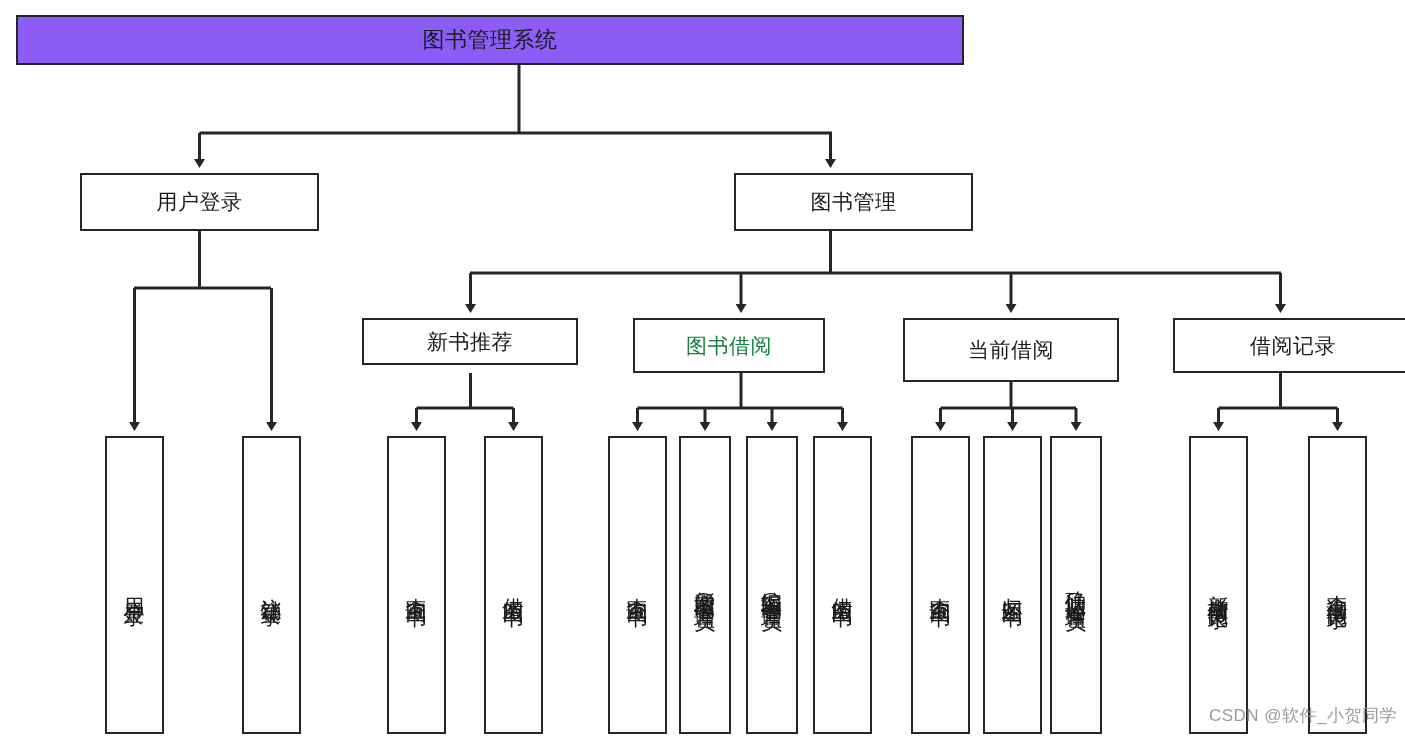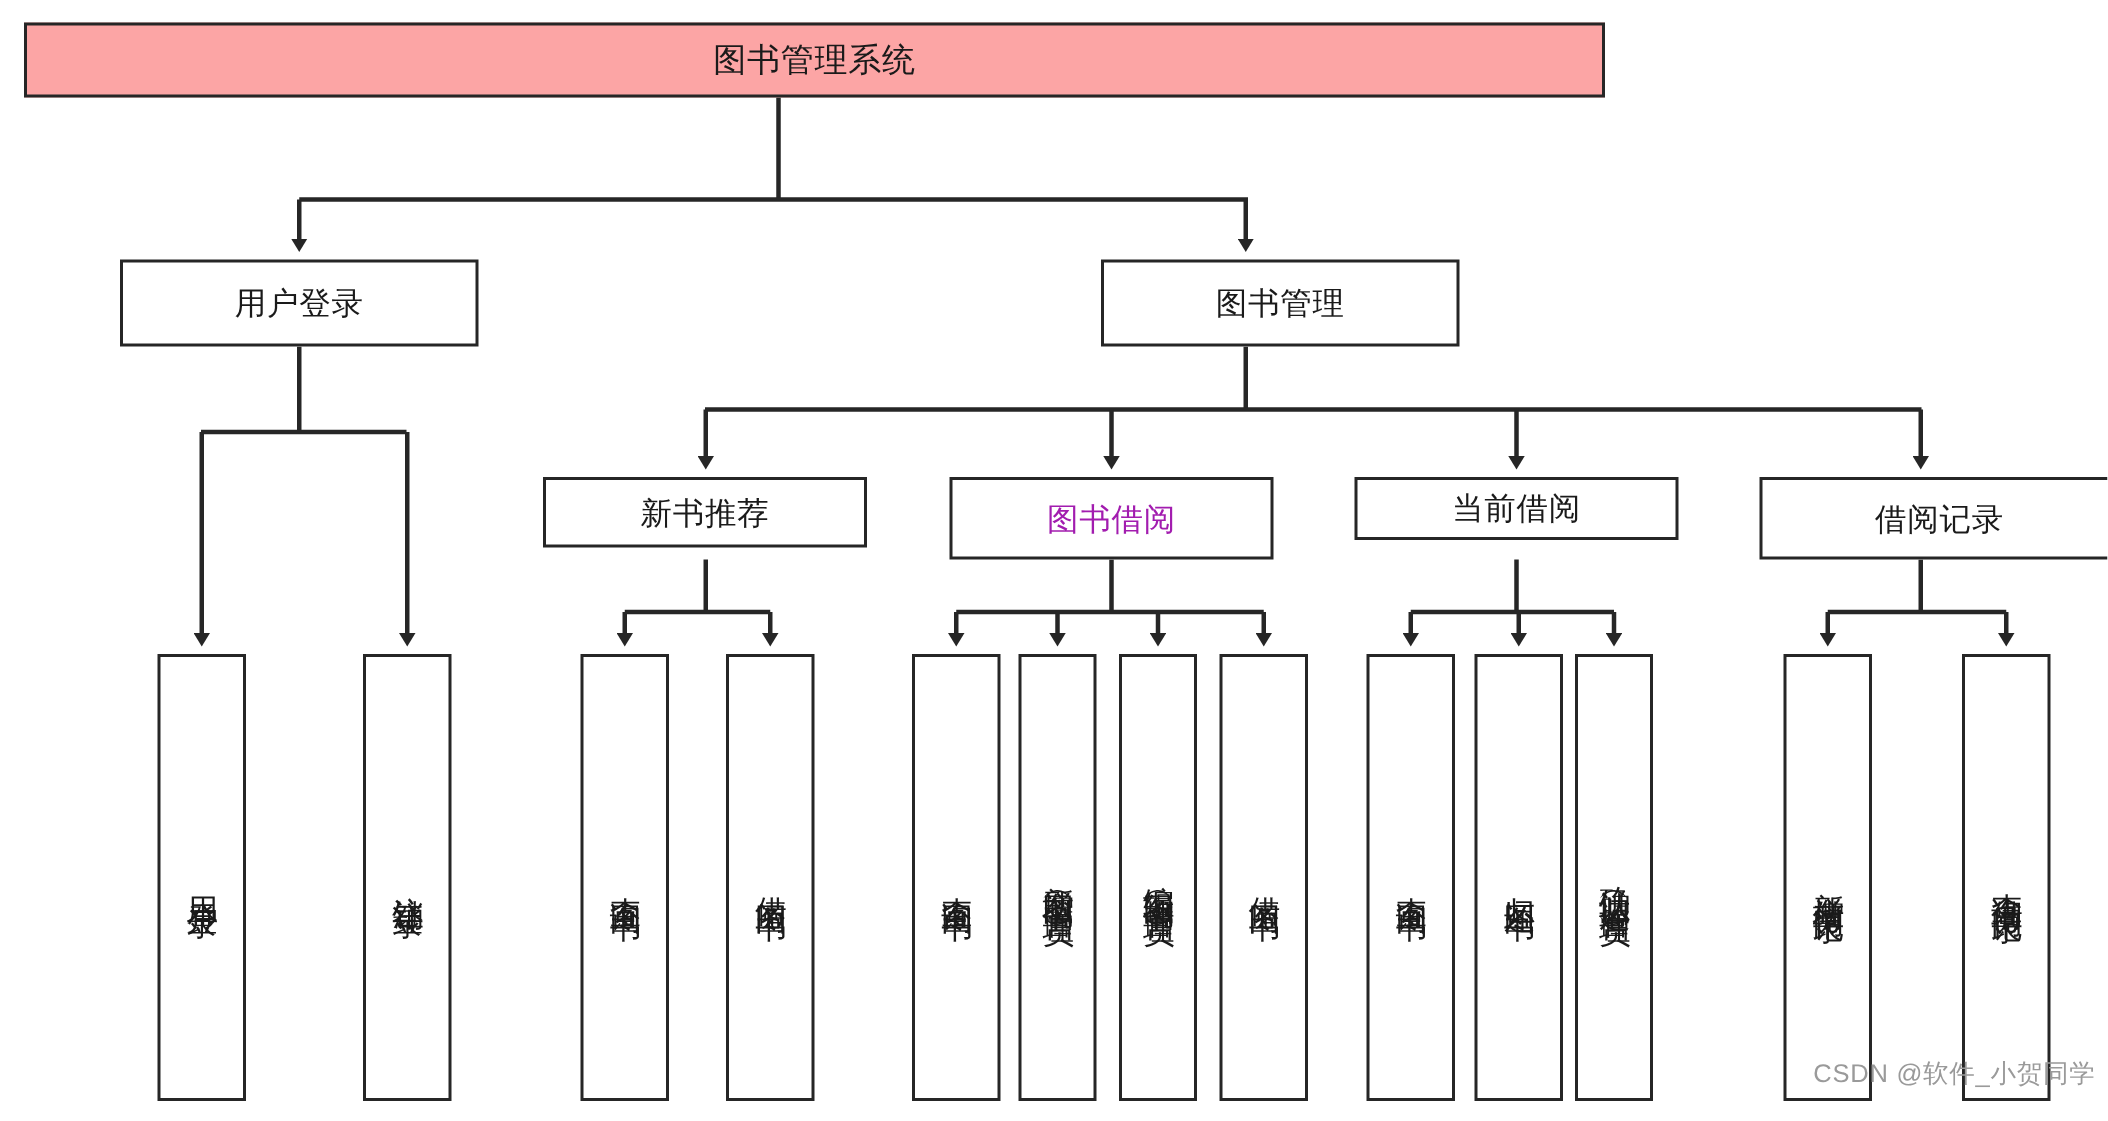--- a/index.html
+++ b/index.html
@@ -113,38 +113,38 @@
       <path d="M1012.5,408 L1012.5,423" marker-end="url(#arrow)"></path>
       <path d="M1076,408 L1076,423" marker-end="url(#arrow)"></path>
 
       <path d="M1280.5,373 L1280.5,408"></path>
       <path d="M1218.5,408 L1337.5,408"></path>
       <path d="M1218.5,408 L1218.5,423" marker-end="url(#arrow)"></path>
       <path d="M1337.5,408 L1337.5,423" marker-end="url(#arrow)"></path>
     </g>
   </svg>
 
-  <div class="node horiz root" style="left: 16px; top: 15px; width: 1054px; height: 50px; border-color: rgb(38, 38, 38); background: #fca5a5; color: rgb(26, 26, 26);">
+  <div class="node horiz root" style="left: 16px; top: 15px; width: 948px; height: 50px; border-color: rgb(38, 38, 38); background: #8b5cf6; color: rgb(26, 26, 26);">
     <span>图书管理系统</span>
   </div>
 
   <div class="node horiz" style="left: 80px; top: 173px; width: 239px; height: 58px; border-color: rgb(38, 38, 38); background: rgb(255, 255, 255); color: rgb(26, 26, 26);">
     <span>用户登录</span>
   </div>
   <div class="node horiz" style="left: 711px; top: 173px; width: 239px; height: 58px; border-color: rgb(38, 38, 38); background: rgb(255, 255, 255); color: rgb(26, 26, 26); margin-left: 23px;">
     <span>图书管理</span>
   </div>
 
   <div class="node horiz" style="left: 362px; top: 318px; width: 216px; height: 47px; border-color: rgb(38, 38, 38); background: rgb(255, 255, 255); color: rgb(26, 26, 26);">
     <span>新书推荐</span>
   </div>
-  <div class="node horiz" style="left: 633px; top: 318px; width: 216px; height: 55px; border-color: rgb(38, 38, 38); background: rgb(255, 255, 255); color: #a21caf;">
+  <div class="node horiz" style="left: 633px; top: 318px; width: 192px; height: 55px; border-color: rgb(38, 38, 38); background: rgb(255, 255, 255); color: #15803d;">
     <span>图书借阅</span>
   </div>
-  <div class="node horiz" style="left: 903px; top: 318px; width: 216px; height: 42px; border-color: rgb(38, 38, 38); background: rgb(255, 255, 255); color: rgb(26, 26, 26);">
+  <div class="node horiz" style="left: 903px; top: 318px; width: 216px; height: 64px; border-color: rgb(38, 38, 38); background: rgb(255, 255, 255); color: rgb(26, 26, 26);">
     <span>当前借阅</span>
   </div>
   <div class="node horiz" style="left: 1173px; top: 318px; width: 240px; height: 55px; border-color: rgb(38, 38, 38); background: rgb(255, 255, 255); color: rgb(26, 26, 26);">
     <span>借阅记录</span>
   </div>
 
   <div class="node vert" style="left: 105px; top: 436px; width: 59px; height: 298px; border-color: rgb(38, 38, 38); background: rgb(255, 255, 255); color: rgb(26, 26, 26);">
     <span class="vtext">用户登录</span>
   </div>
   <div class="node vert" style="left: 242px; top: 436px; width: 59px; height: 298px; border-color: rgb(38, 38, 38); background: rgb(255, 255, 255); color: rgb(26, 26, 26);">

